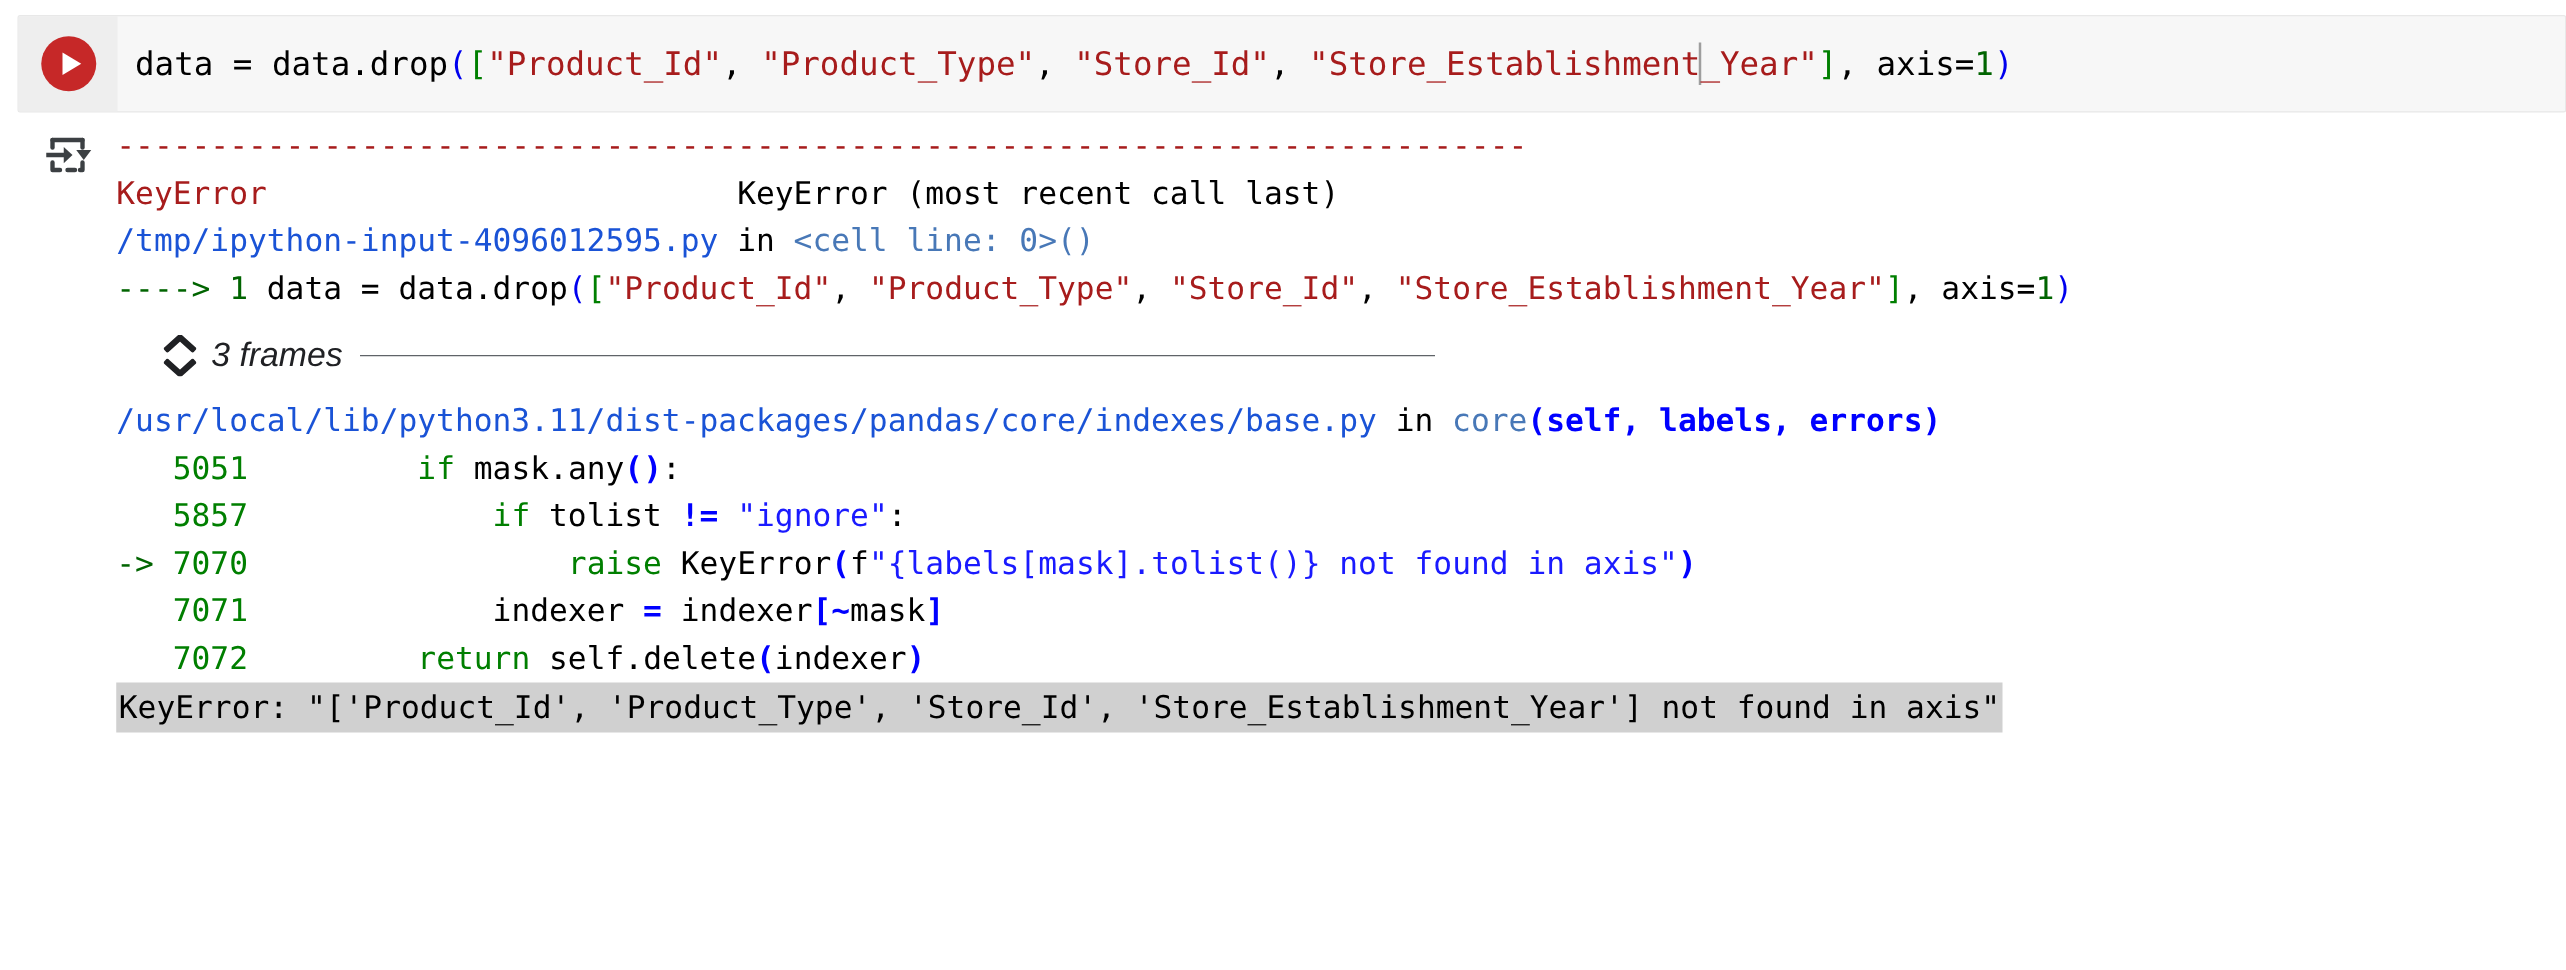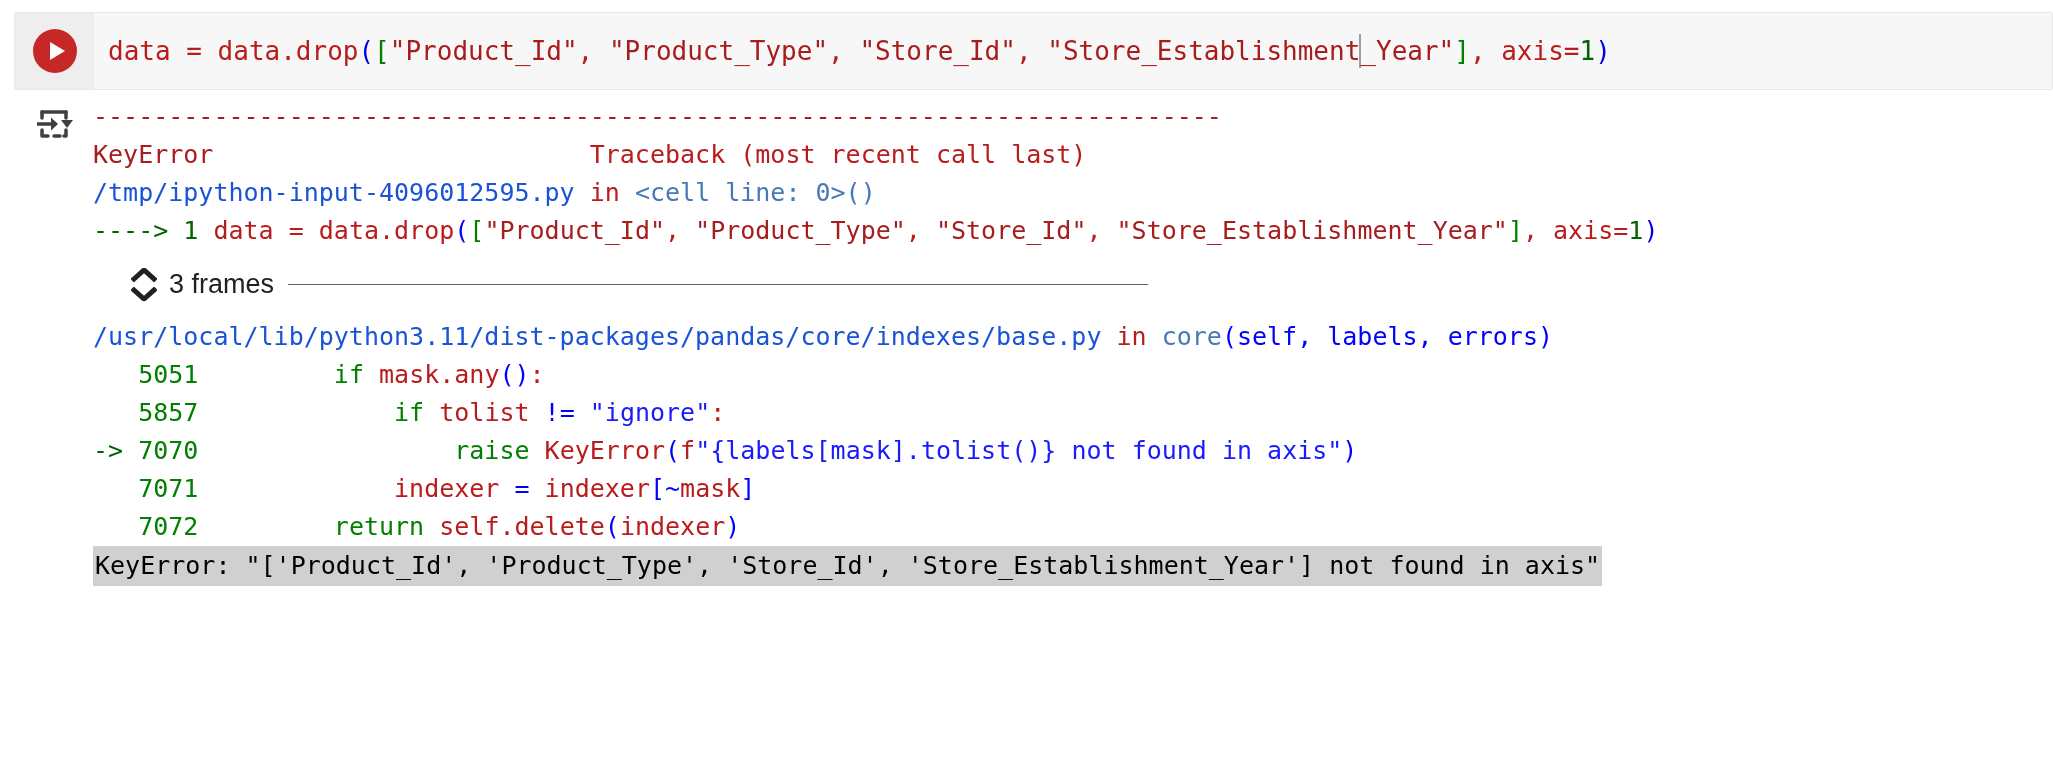--- a/index.html
+++ b/index.html
@@ -116,22 +116,22 @@
   }
 
   
   .c-red      { color: #a71c1c; }
   .c-err      { color: #a71c1c; }
   .c-blue     { color: #0000ee; }
   .c-link     { color: #1a53d6; cursor: pointer; }
   .c-ansiblue { color: #4878b7; text-align: right; }
   .c-green    { color: #007f00; }
   .c-darkgreen{ color: #006400; }
-  .c-bluebold { color: #0000ff; }
-  .c-black    { color: #b91c1c; }
+  .c-bluebold { color: #0000ff; font-weight: bold; }
+  .c-black    { color: #000000; }
   .c-strblue  { color: #1a1aff; }
   .c-lineno   { color: #007f00; }
 
   .frames-bar {
     display: flex;
     align-items: center;
     height: 56px;
     margin-left: 26px;
     margin-top: 6px;
     margin-bottom: 4px;
@@ -195,26 +195,26 @@
           <path d="M11 8 V14" stroke="#3c4043" stroke-width="3.5" fill="none" stroke-linecap="round"></path>
           <path d="M35 8 V14" stroke="#3c4043" stroke-width="3.5" fill="none" stroke-linecap="round"></path>
           <path d="M11 32 V26 M11 32 H17 M23 32 H29 M35 32 V26 M35 32 H33" stroke="#3c4043" stroke-width="3.5" fill="none" stroke-linecap="round"></path>
           <path d="M6 20 H24" stroke="#3c4043" stroke-width="3.5" fill="none"></path>
           <path d="M20 13.5 L27 20 L20 26.5 Z" fill="#3c4043"></path>
           <path d="M30 16 L42 16 L36 24 Z" fill="#3c4043"></path>
         </svg>
       </div>
 
       <div class="traceback"><span class="c-red">---------------------------------------------------------------------------</span>
-<span class="c-err" style="font-weight:normal">KeyError</span><span>                         </span><span class="c-black">Traceback (most recent call last)</span>
+<span class="c-err" style="font-weight:normal">KeyError</span><span>                         </span><span class="c-black">KeyError (most recent call last)</span>
 <span class="c-link">/tmp/ipython-input-4096012595.py</span> <span class="c-black">in</span> <span class="c-ansiblue">&lt;cell line: 0&gt;()</span>
 <span class="c-darkgreen">----&gt; 1</span> <span id="frame1-code"><span class="c-black">data = data.drop</span><span class="c-blue">(</span><span class="c-green">[</span><span class="c-red">"Product_Id"</span><span class="c-black">, </span><span class="c-red">"Product_Type"</span><span class="c-black">, </span><span class="c-red">"Store_Id"</span><span class="c-black">, </span><span class="c-red">"Store_Establishment</span><span class="c-red">_Year"</span><span class="c-green">]</span><span class="c-black">, axis=</span><span class="c-darkgreen">1</span><span class="c-blue">)</span></span></div>
     </div>
 
-    <div style="padding-left:79px;">
+    <div style="padding-left:79px;font-style:italic;">
       <div class="frames-bar">
         <div class="frames-rule"></div>
         <div class="frames-chev">
           <svg width="26" height="14" viewBox="0 0 26 14">
             <path d="M3 11 L13 2 L23 11" stroke="#202124" stroke-width="5" fill="none" stroke-linecap="square" stroke-linejoin="miter"></path>
           </svg>
           <svg width="26" height="14" viewBox="0 0 26 14">
             <path d="M3 3 L13 12 L23 3" stroke="#202124" stroke-width="5" fill="none" stroke-linecap="square" stroke-linejoin="miter"></path>
           </svg>
         </div>

